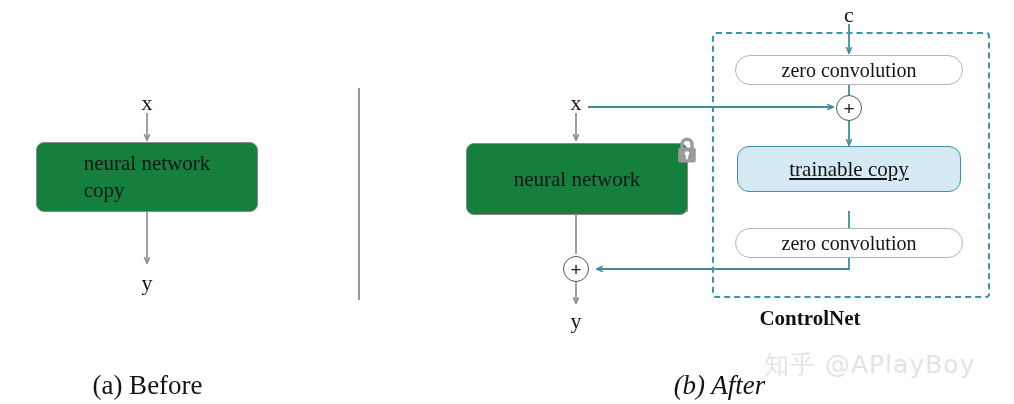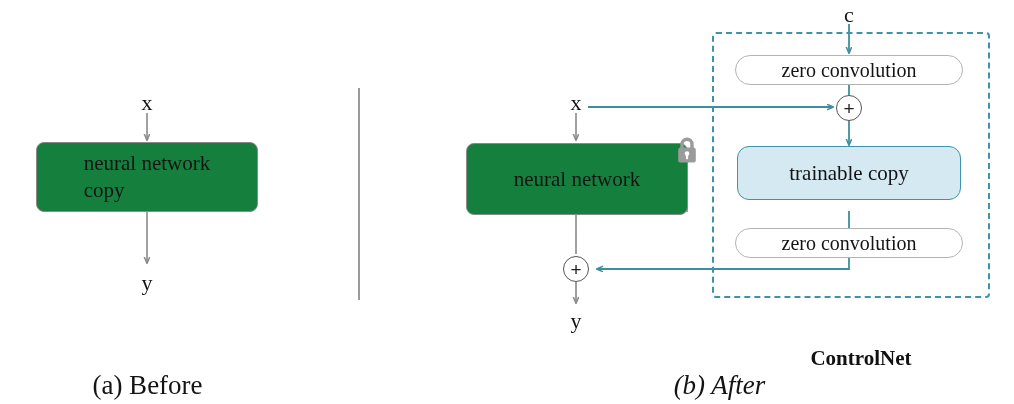--- a/index.html
+++ b/index.html
@@ -217,26 +217,27 @@
 
   <div class="lock-icon" style="left:674px; top:136px;">
     <svg viewBox="0 0 26 30" xmlns="http://www.w3.org/2000/svg">
       <path d="M8,12 L8,8.2 A5,5 0 0 1 18,8.2 L18,12" fill="none" stroke="#9b9b9b" stroke-width="3.4" stroke-linecap="round"></path>
       <rect x="4.2" y="11.5" width="17.6" height="15" rx="2.6" fill="#9b9b9b"></rect>
       <circle cx="13" cy="17.6" r="2.3" fill="#ffffff"></circle>
       <rect x="11.9" y="18.2" width="2.2" height="5.2" rx="1.1" fill="#ffffff"></rect>
     </svg>
   </div>
 
-  <div class="node block-blue" style="left:737px; top:146px; width:224px; height:54px;">trainable copy</div>
+  <div class="node block-blue" style="left:737px; top:146px; width:224px; height:46px;text-decoration:underline;">trainable copy</div>
 
   <div class="node pill-white" style="left:735px; top:228px; width:228px; height:30px;">zero convolution</div>
 
   <div class="sum-node" style="left:563px; top:256px;">+</div>
 
   <div class="glyph" style="left:561px; top:310px; width:30px;">y</div>
 
-  <div class="group-label" style="left:771px; top:308px; width:180px;margin-top:40px;">ControlNet</div>
+  <div class="group-label" style="left:720px; top:308px; width:180px;">ControlNet</div>
 
   <div class="caption" style="left:632px; top:372px; width:175px;font-style:italic;">(b) After</div>
 
+  <div class="watermark" style="left:764px; top:348px;">知乎 @APlayBoy</div>
 
 </div>
 
 </body></html>

